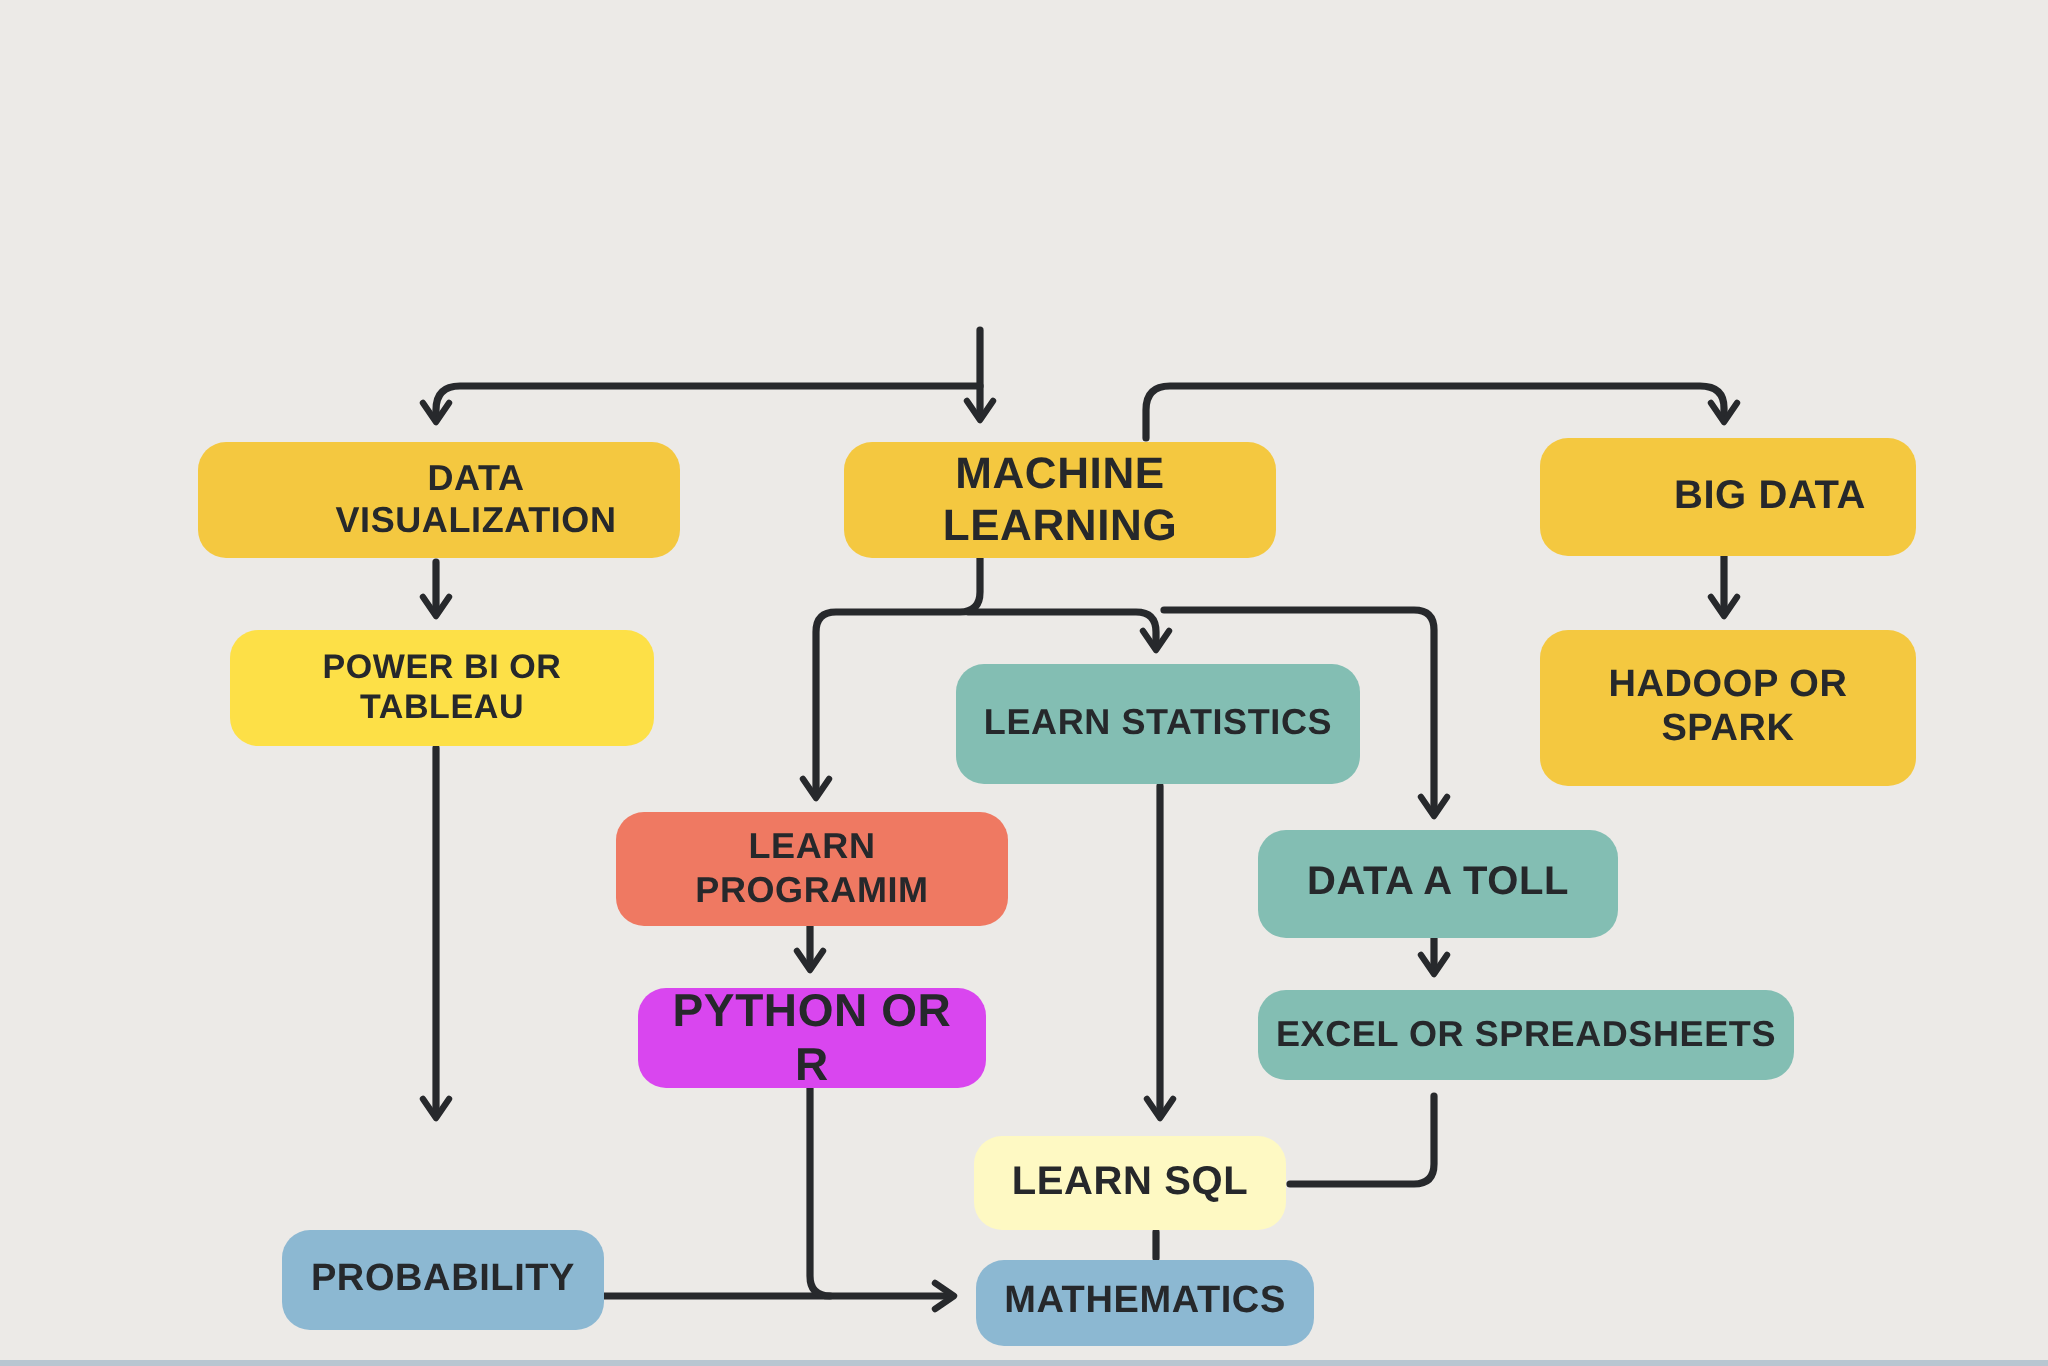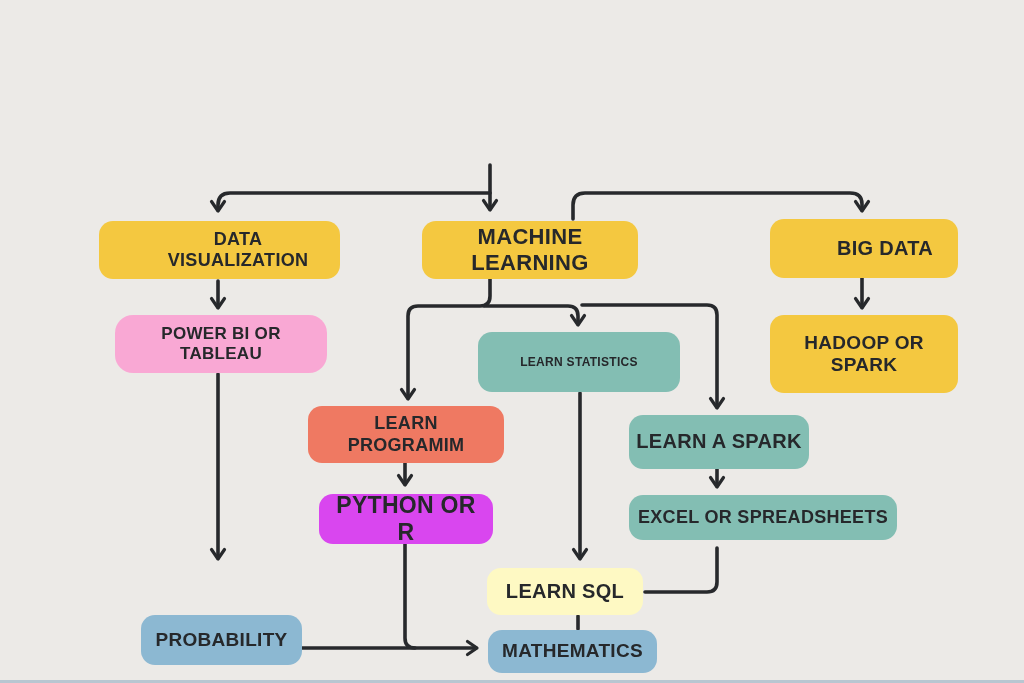--- a/index.html
+++ b/index.html
@@ -57,26 +57,26 @@
       <path class="connector" d="M220 618 L220 638 Q220 648 230 648 L476 648" marker-end="url(#arrowhead)"></path>
       <path class="connector" d="M405 544 L405 638 Q405 648 415 648"></path>
       <path class="connector" d="M578 616 L578 629"></path>
     </svg>
 
   <div>
 
   <div class="node" style="left: 99px; top: 221px; width: 241px; height: 58px; background: rgb(244, 200, 64); font-size: 18px; padding-left: 43px;">DATA VISUALIZATION</div>
       <div class="node" style="left: 378px; top: 221px; width: 216px; height: 58px; background: rgb(244, 200, 64); font-size: 22px; margin-left: 44px;">MACHINE LEARNING</div>
       <div class="node" style="left: 770px; top: 219px; width: 188px; height: 59px; background: rgb(244, 200, 64); font-size: 20px; padding-left: 48px;">BIG DATA</div>
-      <div class="node" style="left: 115px; top: 315px; width: 212px; height: 58px; background: #f9a8d4; font-size: 17px; border-radius: 18px;">POWER BI OR TABLEAU</div>
+      <div class="node" style="left: 115px; top: 315px; width: 212px; height: 58px; background: #fde047; font-size: 17px;">POWER BI OR TABLEAU</div>
       <div class="node" style="left: 770px; top: 315px; width: 188px; height: 78px; background: rgb(244, 200, 64); font-size: 19px;">HADOOP OR SPARK</div>
-      <div class="node" style="left: 478px; top: 332px; width: 202px; height: 60px; background: rgb(131, 190, 179); font-size: 12px;">LEARN STATISTICS</div>
+      <div class="node" style="left: 478px; top: 332px; width: 202px; height: 60px; background: rgb(131, 190, 179); font-size: 18px;">LEARN STATISTICS</div>
       <div class="node" style="left: 308px; top: 406px; width: 196px; height: 57px; background: rgb(239, 121, 98); font-size: 18px;">LEARN PROGRAMIM</div>
       <div class="node" style="left: 319px; top: 494px; width: 174px; height: 50px; background: #d946ef; font-size: 23px;">PYTHON OR R</div>
-      <div class="node" style="left: 629px; top: 415px; width: 180px; height: 54px; background: rgb(131, 190, 179); font-size: 20px;">LEARN A SPARK</div>
+      <div class="node" style="left: 629px; top: 415px; width: 180px; height: 54px; background: rgb(131, 190, 179); font-size: 20px;">DATA A TOLL</div>
       <div class="node" style="left: 629px; top: 495px; width: 268px; height: 45px; background: rgb(131, 190, 179); font-size: 18px;">EXCEL OR SPREADSHEETS</div>
       <div class="node" style="left: 141px; top: 567px; width: 161px; height: 50px; background: rgb(140, 184, 210); font-size: 19px; margin-top: 48px;">PROBABILITY</div>
       <div class="node" style="left: 487px; top: 568px; width: 156px; height: 47px; background: #fef9c3; font-size: 20px;">LEARN SQL</div>
       <div class="node" style="left: 488px; top: 630px; width: 169px; height: 43px; background: rgb(140, 184, 210); font-size: 19px;">MATHEMATICS</div>
     </div>
 
   <div class="bottom-strip"></div>
 </div>
 
 </body></html>

